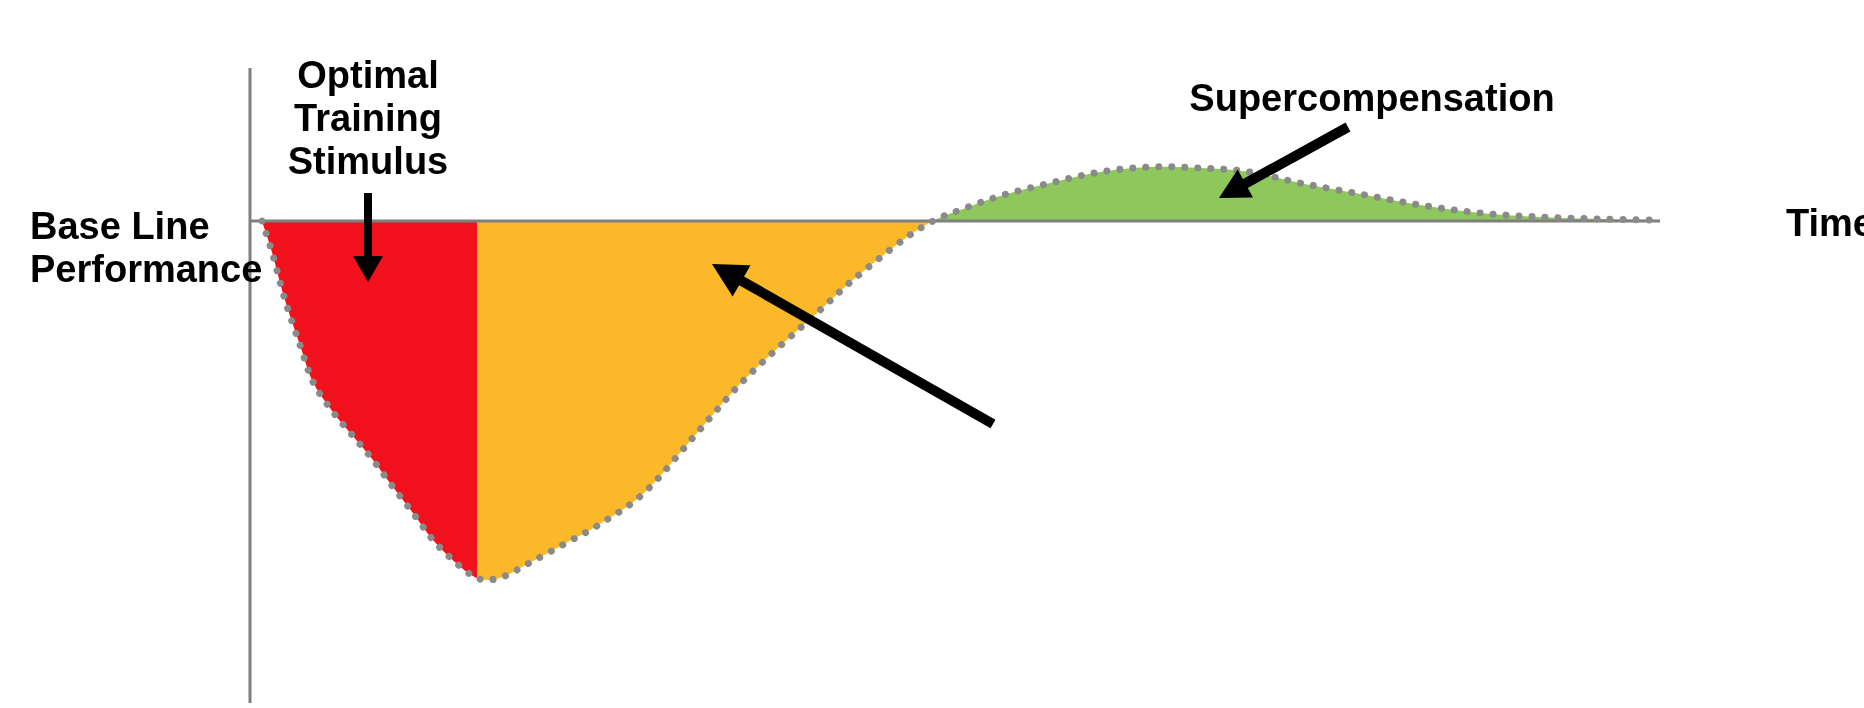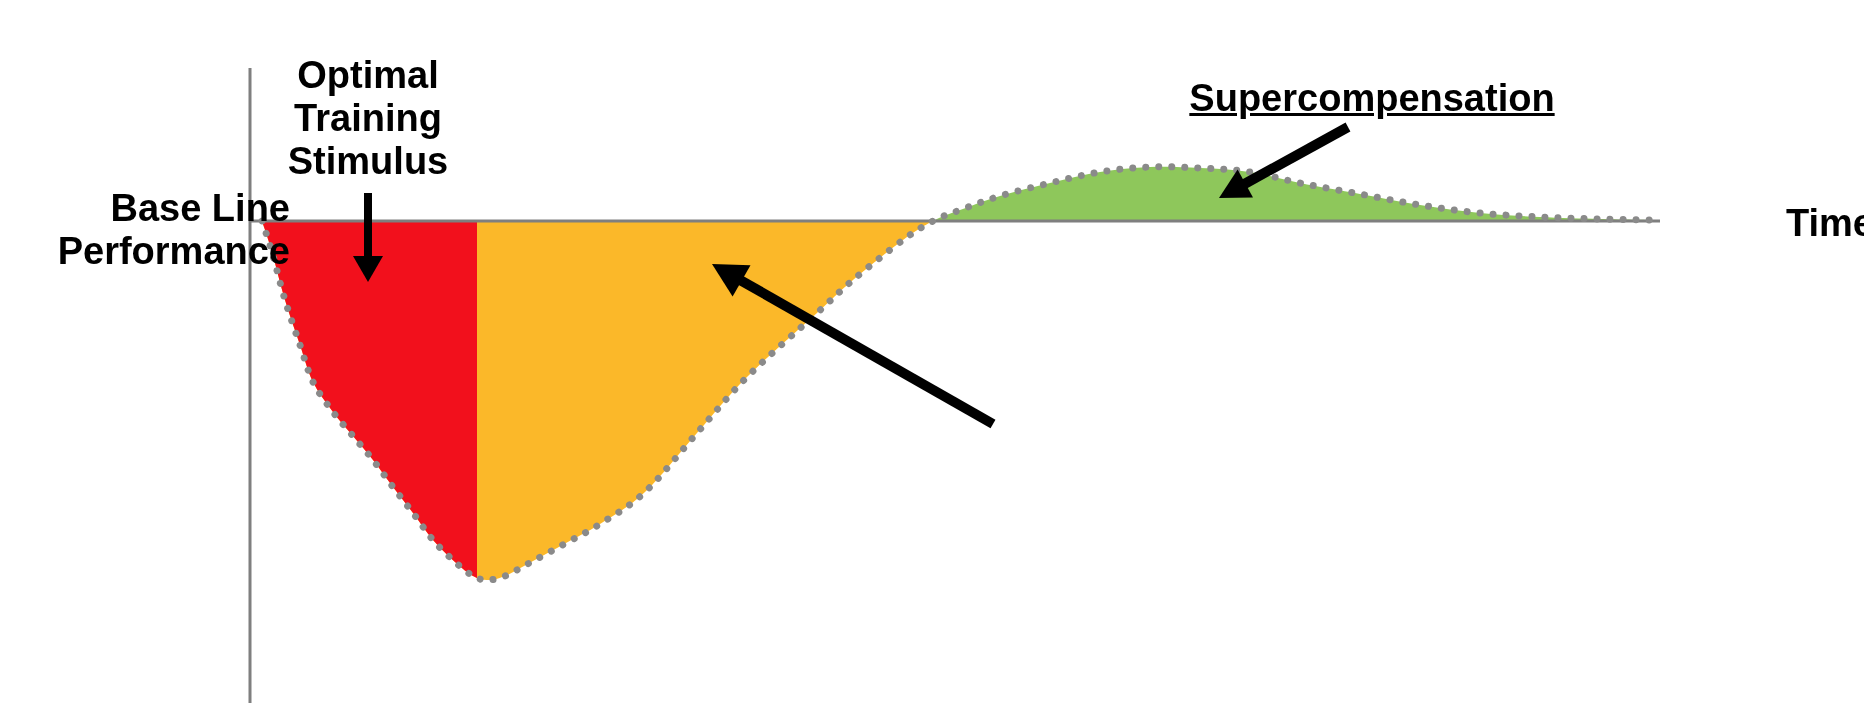--- a/index.html
+++ b/index.html
@@ -31,24 +31,24 @@
       <line x1="250" y1="68" x2="250" y2="703" stroke="#7F7F7F" stroke-width="3"></line>
       <path d="M 262,221 C 263.7,226.2 268.2,238.8 272,252 C 275.8,265.2 280.3,284.5 285,300 C 289.7,315.5 295.3,331.3 300,345 C 304.7,358.7 307.5,370.8 313,382 C 318.5,393.2 326.3,403.0 333,412 C 339.7,421.0 346.3,428.0 353,436 C 359.7,444.0 366.3,451.5 373,460 C 379.7,468.5 386.3,478.2 393,487 C 399.7,495.8 406.3,504.2 413,513 C 419.7,521.8 426.0,531.8 433,540 C 440.0,548.2 448.3,556.0 455,562 C 461.7,568.0 467.7,573.0 473,576 C 478.3,579.0 481.7,580.0 487,580 C 492.3,580.0 497.3,579.2 505,576 C 512.7,572.8 522.8,566.5 533,561 C 543.2,555.5 554.8,549.2 566,543 C 577.2,536.8 586.8,532.5 600,524 C 613.2,515.5 628.8,507.2 645,492 C 661.2,476.8 680.0,452.2 697,433 C 714.0,413.8 727.0,397.0 747,377 C 767.0,357.0 799.3,329.2 817,313 C 834.7,296.8 838.7,292.2 853,280 C 867.3,267.8 889.7,249.8 903,240 C 916.3,230.2 923.5,226.0 933,221 C 942.5,216.0 948.8,214.2 960,210 C 971.2,205.8 985.0,200.5 1000,196 C 1015.0,191.5 1033.3,187.0 1050,183 C 1066.7,179.0 1083.3,174.7 1100,172 C 1116.7,169.3 1133.3,167.7 1150,167 C 1166.7,166.3 1183.3,167.2 1200,168 C 1216.7,168.8 1233.3,169.5 1250,172 C 1266.7,174.5 1281.7,179.3 1300,183 C 1318.3,186.7 1340.0,190.3 1360,194 C 1380.0,197.7 1400.0,201.8 1420,205 C 1440.0,208.2 1460.0,211.0 1480,213 C 1500.0,215.0 1520.0,216.0 1540,217 C 1560.0,218.0 1581.7,218.5 1600,219 C 1618.3,219.5 1641.7,219.8 1650,220" fill="none" stroke="#8A8A8A" stroke-width="7" stroke-linecap="round" stroke-dasharray="0.01 13"></path>
       <line x1="368" y1="193" x2="368" y2="258" stroke="#000000" stroke-width="8"></line>
       <polygon points="368,282 353.0,256.0 383.0,256.0" fill="#000000"></polygon>
       <line x1="993" y1="424" x2="739.8081075332134" y2="279.8337978836803" stroke="#000000" stroke-width="10"></line>
       <polygon points="712,264 750.5,265.2 732.6,296.5" fill="#000000"></polygon>
       <line x1="1348" y1="127" x2="1243.5300295624909" y2="184.4989759772336" stroke="#000000" stroke-width="10"></line>
       <polygon points="1219,198 1237.6,169.5 1253.0,197.6" fill="#000000"></polygon>
     </svg>
 
-  <div class="label" style="left:30px;top:187px;width:260px;text-align:right;">Base Line
+  <div class="label" style="left:30px;top:205px;width:260px;">Base Line
 Performance</div>
 
   <div class="label center" style="left:238px;top:54px;width:260px;">Optimal
 Training
 Stimulus</div>
 
-  <div class="label center" style="left:1172px;top:77px;width:400px;text-decoration:underline;">Supercompensation</div>
+  <div class="label center" style="left:1172px;top:77px;width:400px;">Supercompensation</div>
 
 
   <div class="label" style="left:1786px;top:202px;width:140px;">Time</div>
 </div>
 
 </body></html>

